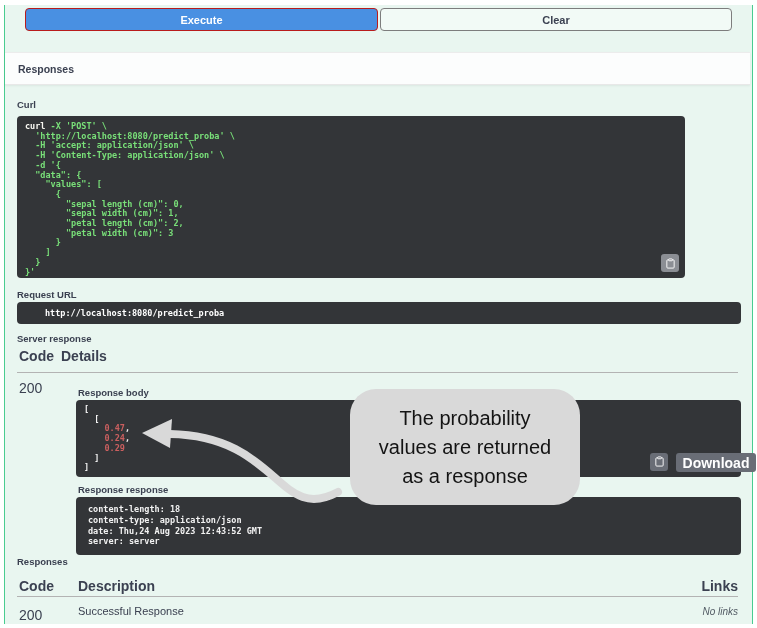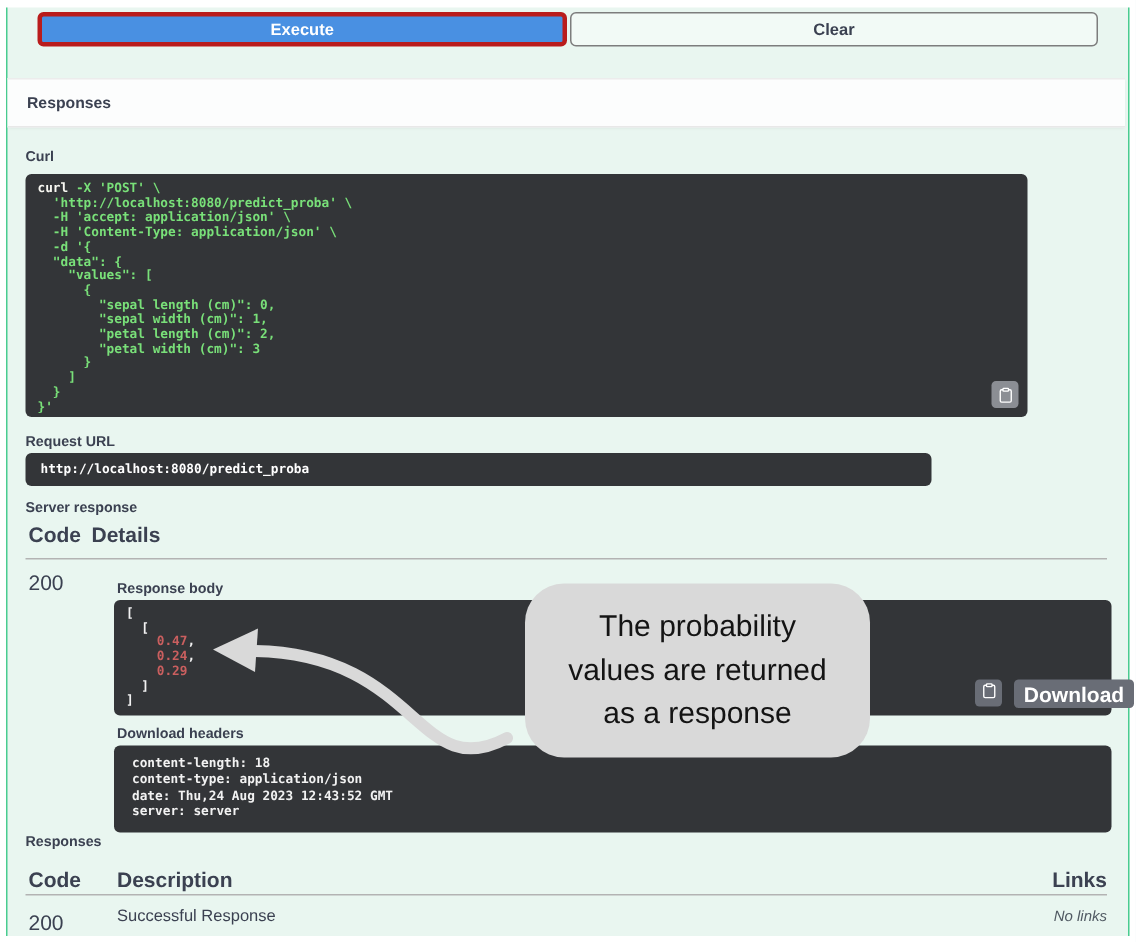--- a/index.html
+++ b/index.html
@@ -5,39 +5,39 @@
   html,body{margin:0;padding:0;background:#ffffff;}
   .page{position:relative;width:757px;height:628px;overflow:hidden;
         font-family:"Liberation Sans", sans-serif;background:#ffffff;}
   
   .opblock{position:absolute;left:4px;top:5px;width:747px;height:619px;
            background:#e9f6f0;border-left:1px solid #49cc90;border-right:1px solid #49cc90;}
   
   .btn{position:absolute;top:8px;height:23px;border-radius:4px;
        display:flex;align-items:center;justify-content:center;
        font-size:11px;font-weight:bold;cursor:pointer;box-sizing:border-box;}
-  .btn-execute{left:25px;width:353px;background:#4990e2;color:#ffffff;border:3px solid #b91c1c;}
+  .btn-execute{left:25px;width:353px;background:#4990e2;color:#ffffff;border:1px solid #b91c1c;}
   .btn-clear{left:380px;width:352px;background:#f2faf6;color:#3b4151;border:1px solid #7d7d7d;}
   
   .section-band{position:absolute;left:5px;top:52px;width:745px;height:31px;
                 background:#fcfdfd;border-top:1px solid #ececec;border-bottom:1px solid #e8e8e8;
                 box-shadow:0 1px 2px rgba(0,0,0,0.06);display:flex;align-items:center;}
   .section-band .t{margin-left:13px;font-size:10.5px;font-weight:bold;color:#3b4151;}
   .lbl{position:absolute;font-size:9.5px;font-weight:bold;color:#3b4151;}
   
   .dark{position:absolute;background:#333538;border-radius:4px;box-sizing:border-box;
         font-family:"DejaVu Sans Mono", monospace;font-weight:bold;color:#ffffff;}
   .code-line{white-space:pre;font-size:8.5px;line-height:9.7px;}
   .c-plain{color:#f8f8f2;}
   .c-green{color:#79e079;}
   .c-white{color:#f2f2f2;}
   .c-red{color:#ca5f5f;}
   .curl-block{left:17px;top:116px;width:668px;height:162px;padding:6px 8px;}
-  .url-bar{left:17px;top:302px;width:604px;height:22px;font-size:8.5px;
-           display:flex;align-items:center;padding-left:10px;text-align:right;}
+  .url-bar{left:17px;top:302px;width:724px;height:22px;font-size:8.5px;
+           display:flex;align-items:center;padding-left:28px;text-align:right;}
   .body-block{left:76px;top:400px;width:665px;height:77px;padding:5px 8px;}
   .headers-block{left:76px;top:497px;width:665px;height:58px;padding:7px 12px;}
   .headers-block .code-line{line-height:10.8px;}
   
   .copy-sq{position:absolute;width:18px;height:18px;border-radius:3px;
            display:flex;align-items:center;justify-content:center;cursor:pointer;}
   .copy-curl{right:6px;bottom:6px;background:#8b8e94;}
   .copy-body{left:650px;top:453px;background:#696d76;}
   .copy-sq svg{width:11px;height:11px;}
   .dl-btn{position:absolute;left:676px;top:453px;width:80px;height:19px;background:#696d76;
@@ -120,21 +120,21 @@
   <div class="copy-sq copy-body">
     <span>
       <svg viewBox="0 0 24 24" width="11" height="11">
           <path d="M16 4h2a2 2 0 0 1 2 2v14a2 2 0 0 1-2 2H6a2 2 0 0 1-2-2V6a2 2 0 0 1 2-2h2" fill="none" stroke="#ffffff" stroke-width="2"></path>
           <rect x="8" y="2" width="8" height="4" rx="1" fill="none" stroke="#ffffff" stroke-width="2"></rect>
         </svg>
     </span>
   </div>
   <button class="dl-btn">Download</button>
 
-  <div class="lbl" style="left:78px;top:484px;">Download headers</div>
+  <div class="lbl" style="left:78px;top:484px;">Response response</div>
   <div class="dark headers-block">
       <div class="code-line"><span class="c-white">content-length: 18</span></div>
       <div class="code-line"><span class="c-white">content-type: application/json</span></div>
       <div class="code-line"><span class="c-white">date: Thu,24 Aug 2023 12:43:52 GMT</span></div>
       <div class="code-line"><span class="c-white">server: server</span></div>
     </div>
 
   <div class="lbl" style="left:17px;top:556px;">Responses</div>
   <div class="cell b" style="left:19px;top:578px;">Code</div>
   <div class="cell b" style="left:78px;top:578px;text-align:right;">Description</div>

